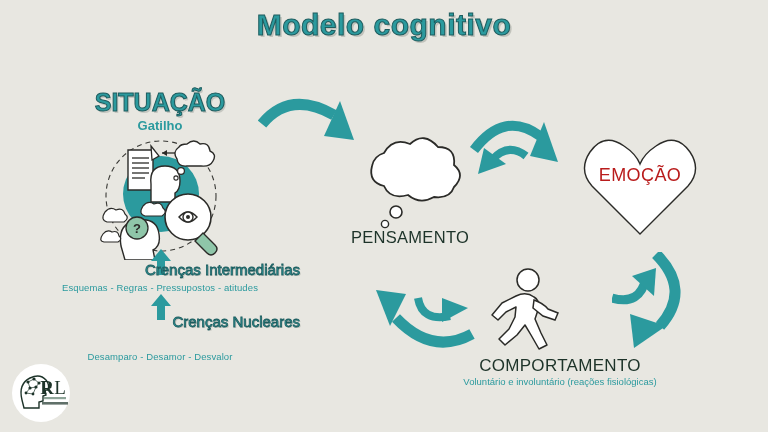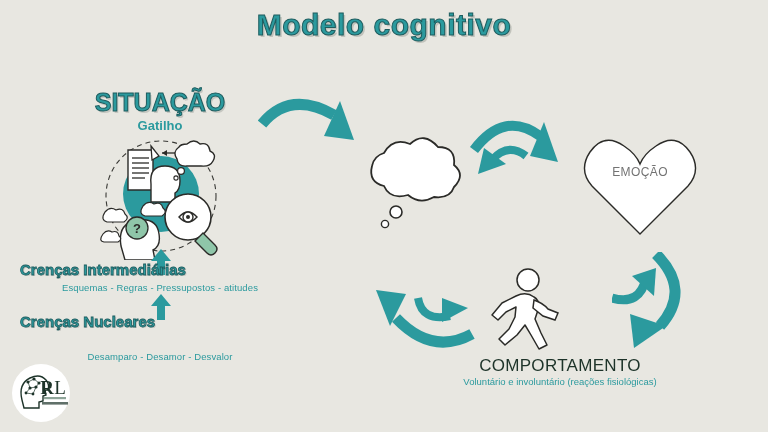--- a/index.html
+++ b/index.html
@@ -29,22 +29,22 @@
   }
   #situacao-sub{
     position:absolute;left:60px;top:118px;width:200px;text-align:center;
     font-size:13px;font-weight:bold;color:#2b9a9e;
   }
   #situacao-illu{position:absolute;left:95px;top:138px;width:132px;height:122px;}
 
   .arrow-up{position:absolute;width:22px;height:26px;}
 
   .belief-h{
-    position:absolute;width:280px;text-align:left;
-    font-size:15px;font-weight:bold;color:#2b9a9e;
+    position:absolute;width:280px;text-align:right;
+    font-size:15px;font-weight:normal;color:#2b9a9e;
     -webkit-text-stroke:.8px #1d5c5e;
     text-shadow:1.2px 1.2px 0 rgba(120,125,118,.3);
   }
   .belief-s{
     position:absolute;width:300px;text-align:center;
     font-size:9.5px;color:#2b9a9e;letter-spacing:.1px;
   }
   #ci-h{left:20px;top:261px;}
   #ci-s{left:10px;top:282px;text-align:center;}
   #cn-h{left:20px;top:313px;}
@@ -52,21 +52,21 @@
 
   
   #thought-illu{position:absolute;left:350px;top:135px;width:120px;height:100px;}
   #thought-label{
     position:absolute;left:320px;top:226px;width:180px;text-align:center;
     font-size:16.5px;color:#1d3329;line-height:1.35;letter-spacing:.3px;
   }
   #heart{position:absolute;left:578px;top:130px;width:124px;height:112px;}
   #heart-label{
     position:absolute;left:578px;top:165px;width:124px;text-align:center;
-    font-size:12px;color:#737373;letter-spacing:.4px;
+    font-size:18px;color:#b91c1c;letter-spacing:.4px;
   }
   #behavior-illu{position:absolute;left:488px;top:268px;width:74px;height:88px;}
   #behavior-label{
     position:absolute;left:400px;top:356px;width:320px;text-align:center;
     font-size:17px;color:#1d3329;letter-spacing:.3px;
   }
   #behavior-sub{
     position:absolute;left:400px;top:376px;width:320px;text-align:center;
     font-size:9.5px;color:#2b9a9e;
   }
@@ -147,21 +147,21 @@
     <path d="M4 28 q28 -34 72 -9" fill="none" stroke="#2b9a9e" stroke-width="11" stroke-linecap="butt"></path>
     <path d="M96 44 L66 40 L82 5 Z" fill="#2b9a9e"></path>
   </svg>
 
   <svg id="thought-illu" viewBox="0 0 120 100">
     <path d="M34 18 q9 -16 26 -9 q14 -13 28 3 q18 0 16 18 q12 10 0 22 q-4 12 -20 10 q-14 8 -26 -2 q-18 5 -24 -9 q-16 -4 -12 -20 q2 -10 12 -13 Z" fill="#ffffff" stroke="#2b2b28" stroke-width="1.8"></path>
     <circle cx="46" cy="77" r="6" fill="#ffffff" stroke="#2b2b28" stroke-width="1.6"></circle>
     <circle cx="35" cy="89" r="3.6" fill="#ffffff" stroke="#2b2b28" stroke-width="1.4"></circle>
   </svg>
   <div id="thought-label">
-    <br>
+    <span>PENSAMENTO</span><br>
   </div>
 
   <svg class="flow" id="arrow-thought-emo" viewBox="0 0 112 72">
     <path d="M6 38 q30 -40 66 -14" fill="none" stroke="#2b9a9e" stroke-width="10"></path>
     <path d="M90 50 L62 44 L76 10 Z" fill="#2b9a9e"></path>
     <path d="M58 44 q-18 -14 -34 4" fill="none" stroke="#2b9a9e" stroke-width="8"></path>
     <path d="M10 62 L16 36 L38 52 Z" fill="#2b9a9e"></path>
   </svg>
 
   <svg id="heart" viewBox="0 0 124 112">

